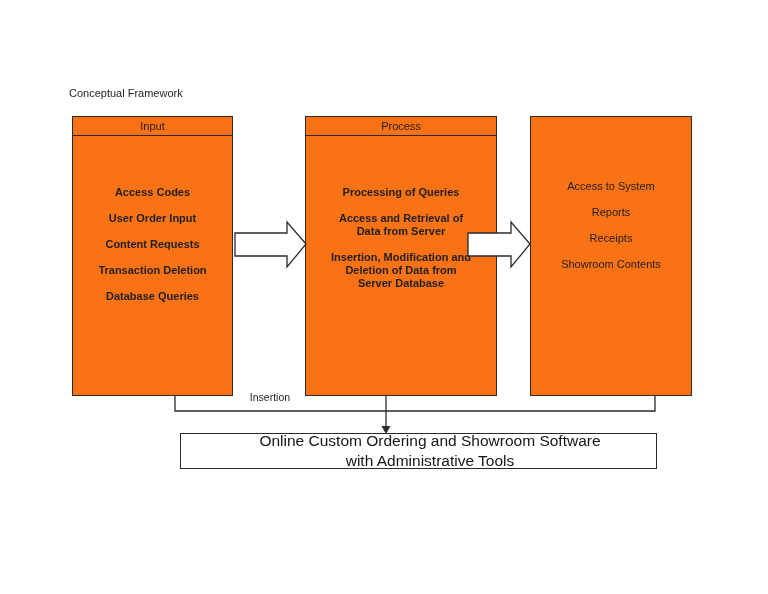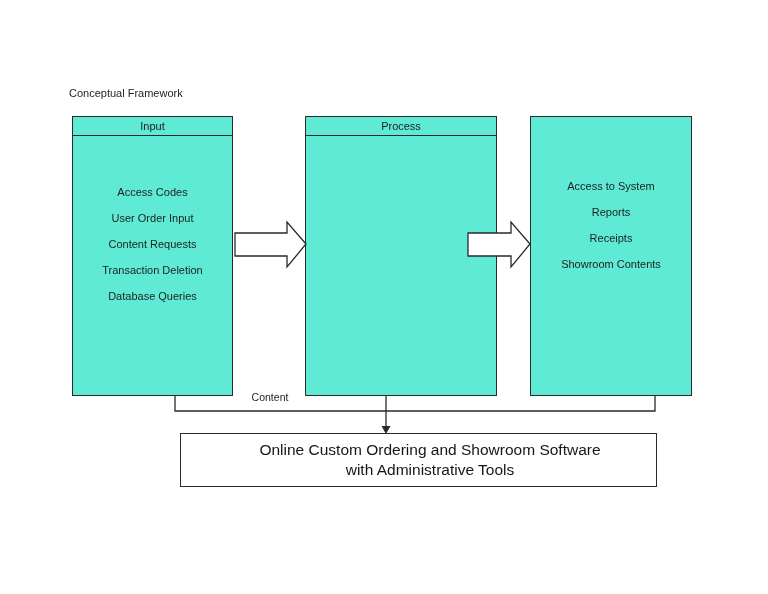--- a/index.html
+++ b/index.html
@@ -26,41 +26,41 @@
     font-size: 11px;
     line-height: 13px;
     color: #1f1f1f;
   }
   .fbox {
     position: absolute;
     top: 116px;
     height: 280px;
     box-sizing: border-box;
     border: 1.5px solid #2a2a2a;
-    background: #5eead4;
+    background: #f97316;
   }
   .fbox-header {
     box-sizing: border-box;
     height: 19px;
     border-bottom: 1.5px solid #2a2a2a;
     display: flex;
     align-items: center;
     justify-content: center;
     font-size: 11px;
   }
   .fbox-body {
     text-align: center;
     font-size: 11px;
     line-height: 13px;
   }
   .fbox-body .fitem {
     margin: 0 2px 13px 2px;
     white-space: pre-line;
   }
-  .body-input, .body-process { padding-top: 50px; }
+  .body-input, .body-process { padding-top: 50px; font-weight: bold; }
   .body-output { padding-top: 63px; }
 
   .overlay {
     position: absolute;
     left: 0;
     top: 0;
     pointer-events: none;
   }
   .feedback-label {
     position: absolute;
@@ -69,21 +69,21 @@
     width: 46px;
     text-align: center;
     font-size: 10.5px;
     line-height: 12px;
   }
   .bottom-box {
     position: absolute;
     left: 180px;
     top: 433px;
     width: 477px;
-    height: 54px;
+    height: 36px;
     box-sizing: border-box;
     border: 1.5px solid #2a2a2a;
     background: #ffffff;
     display: flex;
     align-items: center;
     justify-content: center;
     padding-left: 23px;
   }
   .bottom-box .bottom-text {
     text-align: center;
@@ -106,20 +106,28 @@
       <div class="fitem">Access Codes</div>
       <div class="fitem">User Order Input</div>
       <div class="fitem">Content Requests</div>
       <div class="fitem">Transaction Deletion</div>
       <div class="fitem">Database Queries</div>
     </div>
   </div>
 
   <div class="fbox" style="left:305px; width:192px;">
     <div class="fbox-header">Process</div>
+    <div class="fbox-body body-process">
+      <div class="fitem">Processing of Queries</div>
+      <div class="fitem">Access and Retrieval of
+Data from Server</div>
+      <div class="fitem">Insertion, Modification and
+Deletion of Data from
+Server Database</div>
+    </div>
   </div>
 
   <div class="fbox" style="left:530px; width:162px;">
     <div class="fbox-body body-output">
       <div class="fitem">Access to System</div>
       <div class="fitem">Reports</div>
       <div class="fitem">Receipts</div>
       <div class="fitem">Showroom Contents</div>
     </div>
   </div>
@@ -129,20 +137,20 @@
     <polygon points="235,233 287,233 287,222 306,244 287,267 287,256 235,256" fill="#ffffff" stroke="#2a2a2a" stroke-width="1.3" stroke-linejoin="miter"></polygon>
 
     <polygon points="468,233 511,233 511,222 530,244 511,267 511,256 468,256" fill="#ffffff" stroke="#2a2a2a" stroke-width="1.3" stroke-linejoin="miter"></polygon>
 
     <path d="M175,395 L175,411 L655,411 L655,395" fill="none" stroke="#2a2a2a" stroke-width="1.3"></path>
 
     <line x1="386" y1="396" x2="386" y2="427" stroke="#2a2a2a" stroke-width="1.3"></line>
     <polygon points="381.5,426 390.5,426 386,434" fill="#2a2a2a" stroke="none"></polygon>
   </svg>
 
-  <div class="feedback-label">Content</div>
+  <div class="feedback-label">Insertion</div>
 
   <div class="bottom-box">
     <div class="bottom-text">Online Custom Ordering and Showroom Software
 with Administrative Tools</div>
   </div>
 
 </div>
 
 </body></html>

